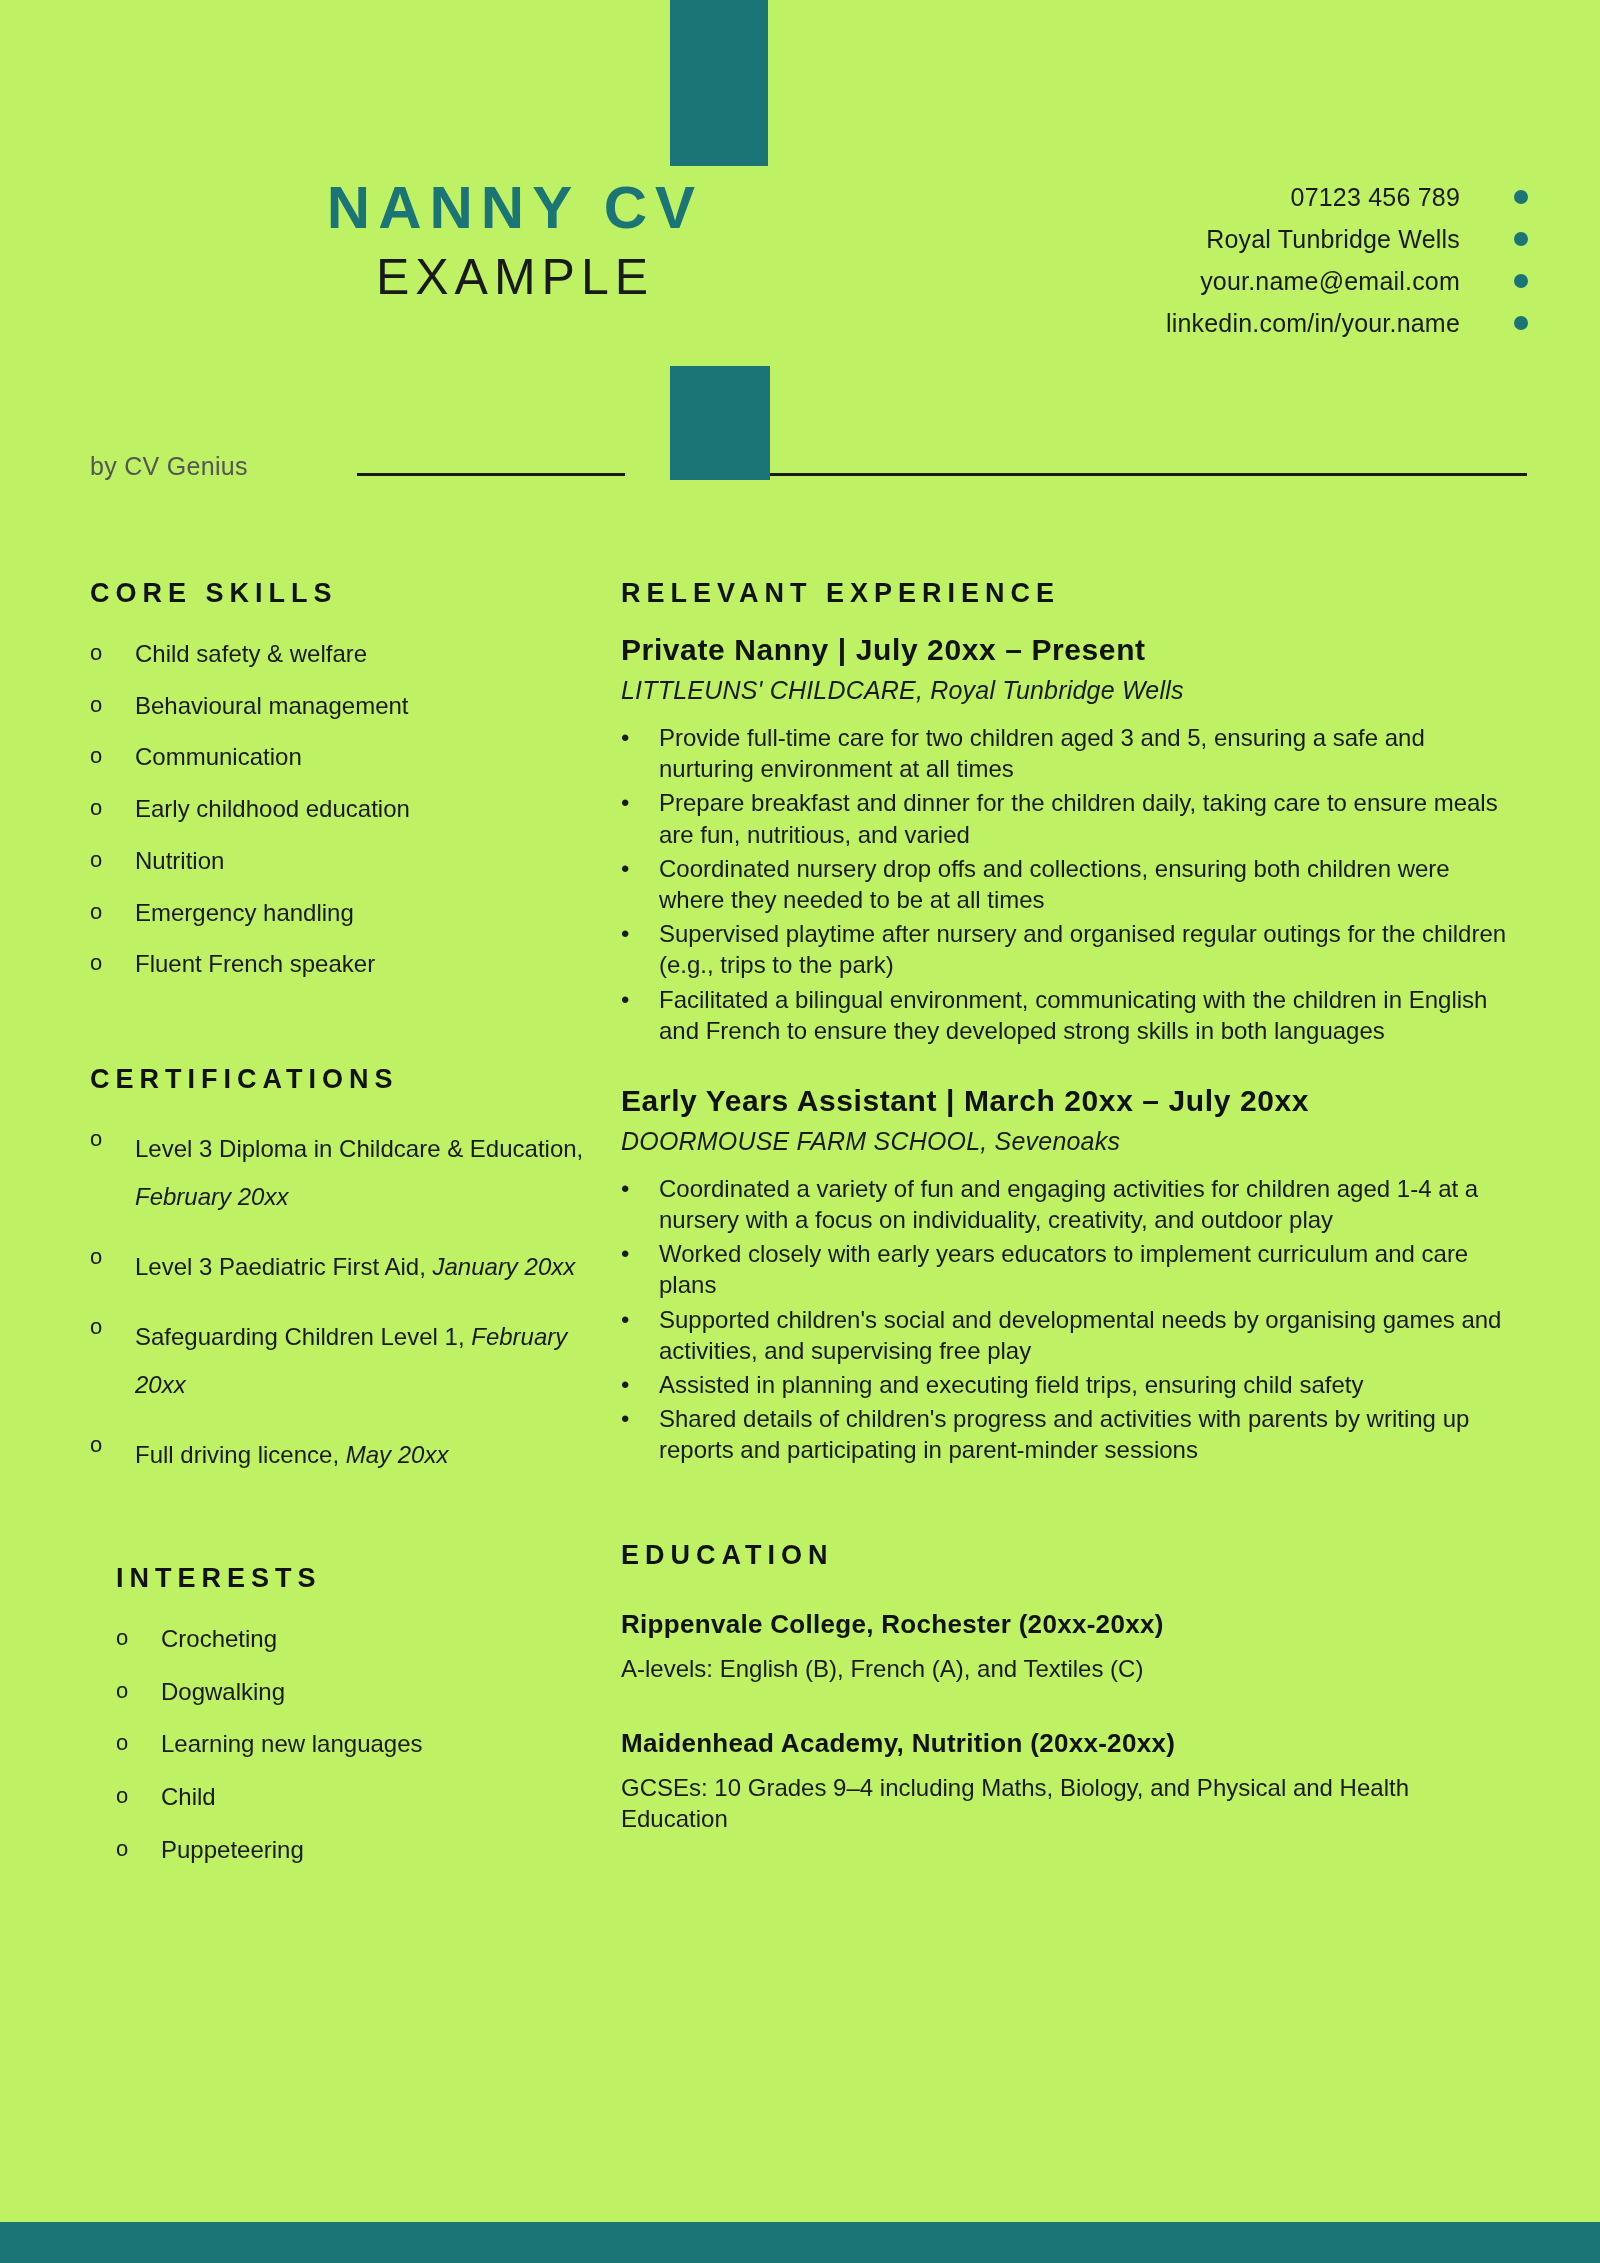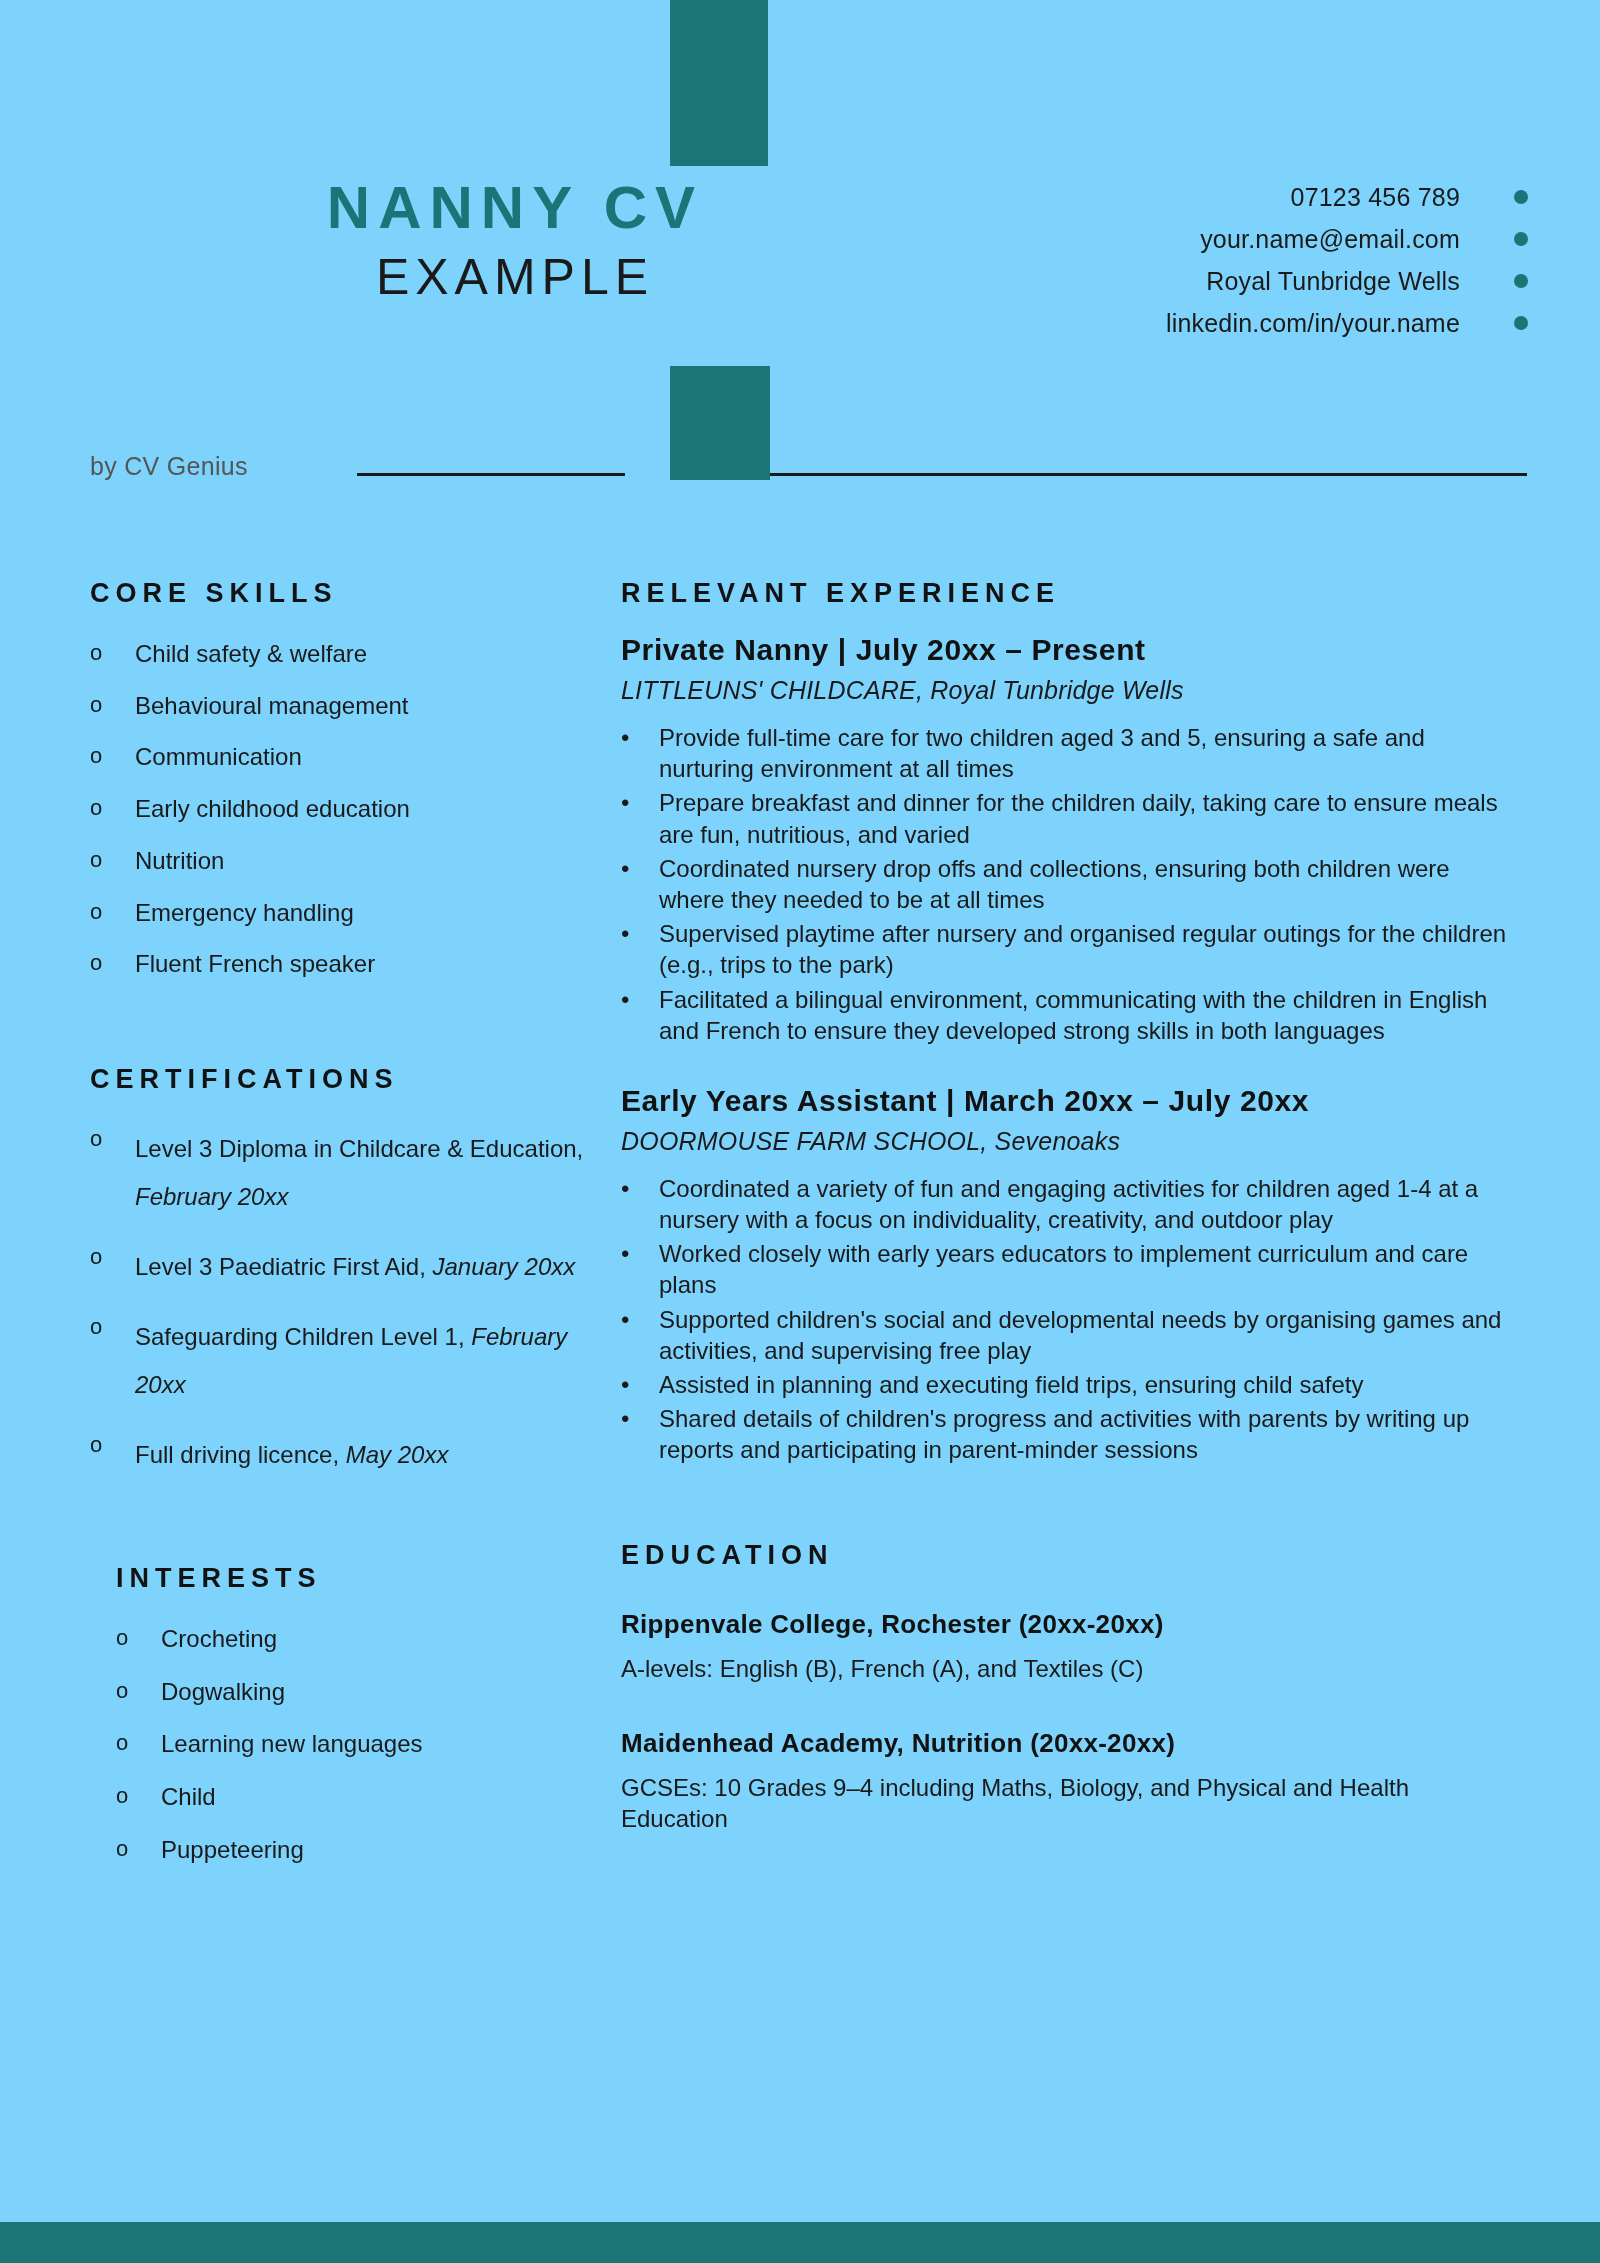--- a/index.html
+++ b/index.html
@@ -8,21 +8,21 @@
     width: 1600px;
     height: 2263px;
     background: #ffffff;
     font-family: "Liberation Sans", sans-serif;
   }
 
   .page {
     position: relative;
     width: 1600px;
     height: 2263px;
-    background: #7dd3fc;
+    background: #bef264;
     overflow: hidden;
   }
 
   
   .teal-block-top {
     position: absolute;
     left: 670px;
     top: 0;
     width: 98px;
     height: 166px;
@@ -247,25 +247,25 @@
   </div>
 
   <div class="byline">by CV Genius</div>
 
   <div class="contact">
     <div class="contact-row">
       <span class="contact-text">07123 456 789</span>
       <span class="contact-dot"></span>
     </div>
     <div class="contact-row">
+      <span class="contact-text">Royal Tunbridge Wells</span>
+      <span class="contact-dot"></span>
+    </div>
+    <div class="contact-row">
       <span class="contact-text">your.name@email.com</span>
-      <span class="contact-dot"></span>
-    </div>
-    <div class="contact-row">
-      <span class="contact-text">Royal Tunbridge Wells</span>
       <span class="contact-dot"></span>
     </div>
     <div class="contact-row">
       <span class="contact-text">linkedin.com/in/your.name</span>
       <span class="contact-dot"></span>
     </div>
   </div>
 
   <div class="left-col">
 

